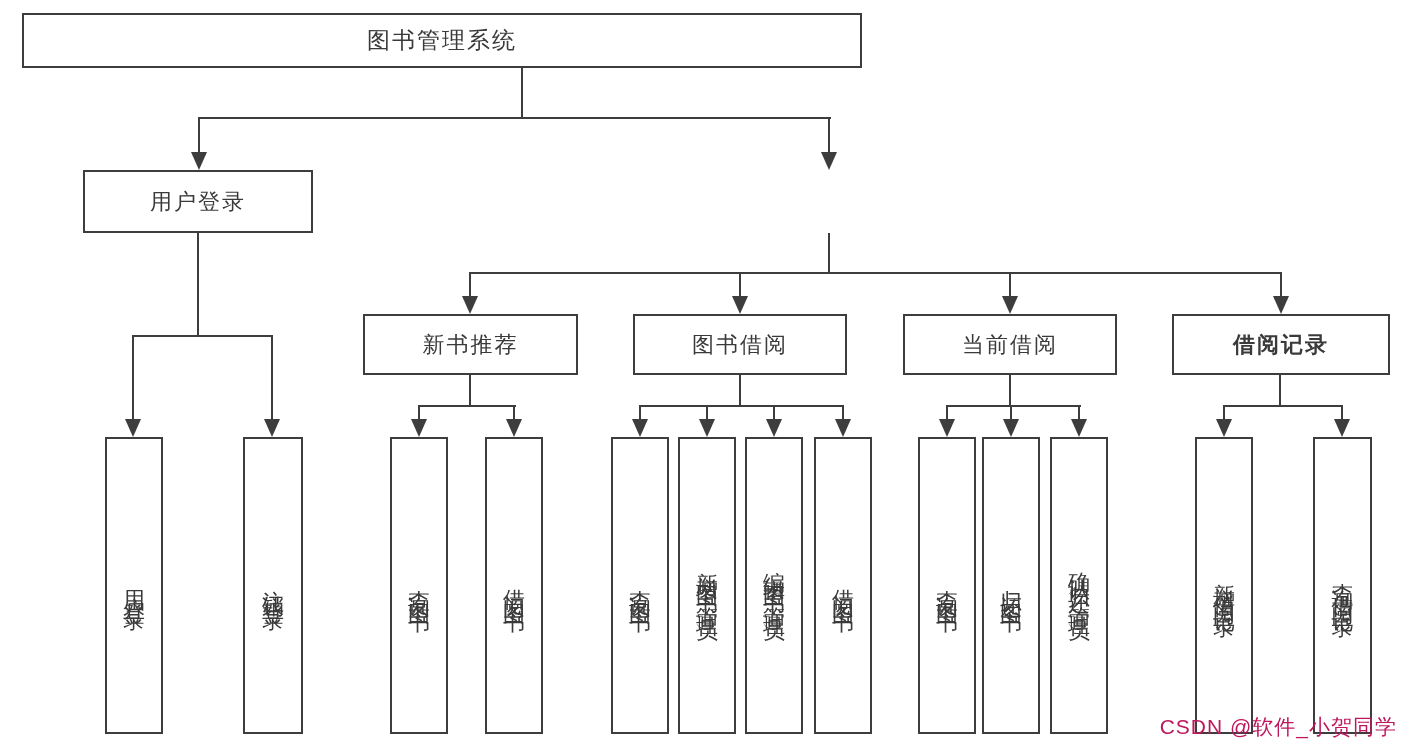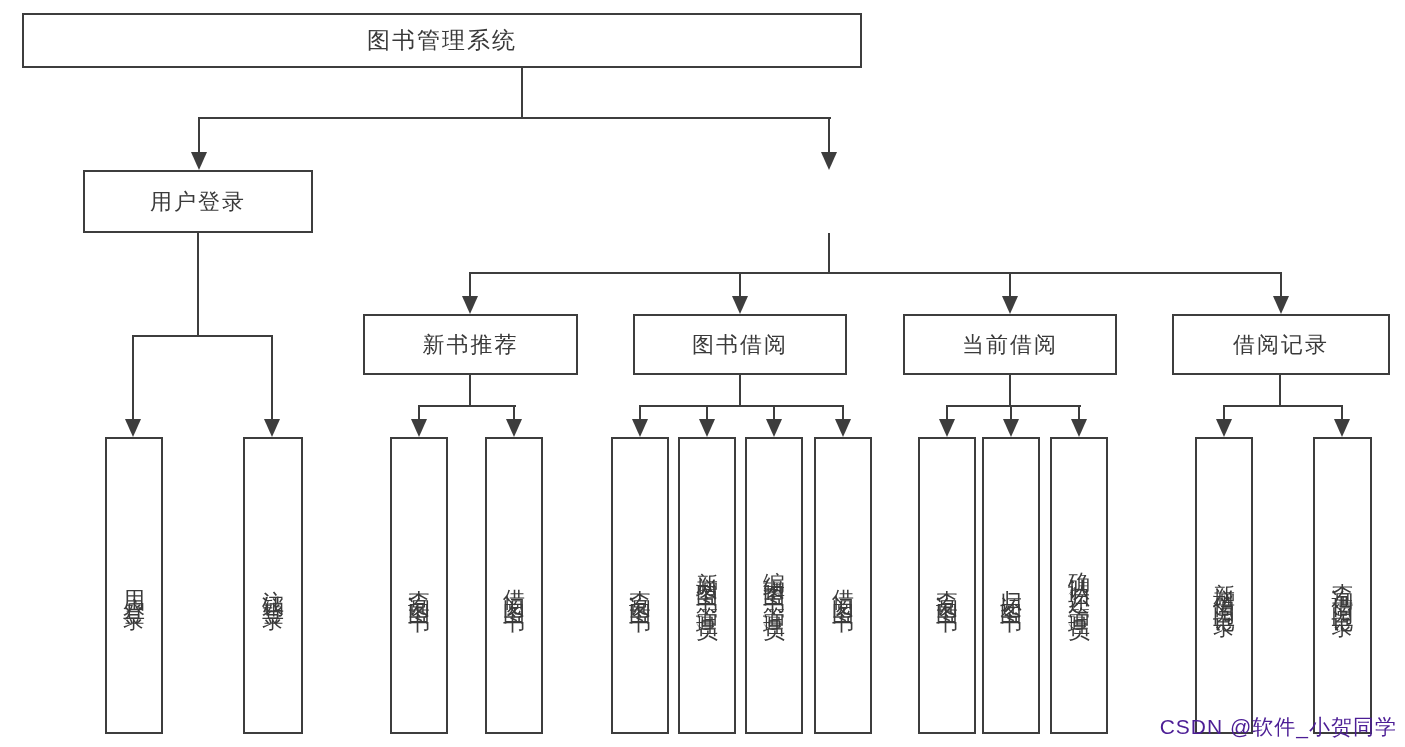--- a/index.html
+++ b/index.html
@@ -56,39 +56,39 @@
     width: 0;
     height: 0;
     border-left: 8px solid transparent;
     border-right: 8px solid transparent;
     border-top: 18px solid #3d3d3d;
   }
   .watermark {
     position: absolute;
     right: 8px;
     bottom: 6px;
-    color: #4c1d95;
+    color: #be185d;
     font-size: 21px;
     letter-spacing: 1px;
     white-space: nowrap;
   }
 </style>
 </head>
 <body>
 
 <div class="canvas">
 
   <div class="box root" style="left:22px;top:13px;width:840px;height:55px;">图书管理系统</div>
 
   <div class="box" style="left:83px;top:170px;width:230px;height:63px;">用户登录</div>
 
   <div class="box" style="left:363px;top:314px;width:215px;height:61px;">新书推荐</div>
   <div class="box" style="left:633px;top:314px;width:214px;height:61px;">图书借阅</div>
   <div class="box" style="left:903px;top:314px;width:214px;height:61px;">当前借阅</div>
-  <div class="box" style="left:1172px;top:314px;width:218px;height:61px;">借阅记录</div>
+  <div class="box" style="left:1172px;top:314px;width:218px;height:61px;font-weight:bold;">借阅记录</div>
 
   <div class="leaf" style="left:105px;top:437px;width:58px;height:297px;">
     <span>用户登录</span>
   </div>
   <div class="leaf" style="left:243px;top:437px;width:60px;height:297px;">
     <span>注销登录</span>
   </div>
   <div class="leaf" style="left:390px;top:437px;width:58px;height:297px;">
     <span>查询图书</span>
   </div>

